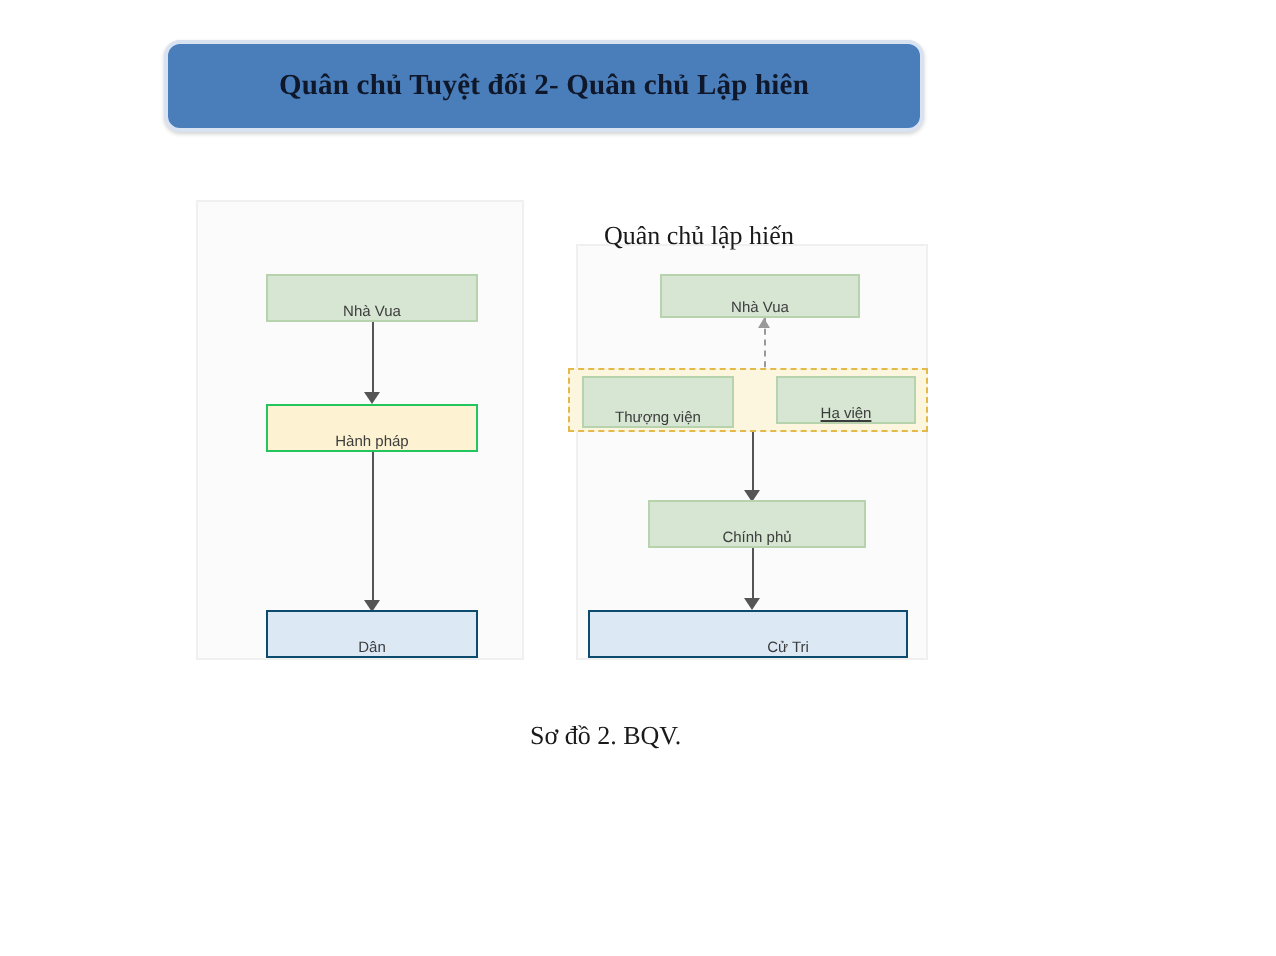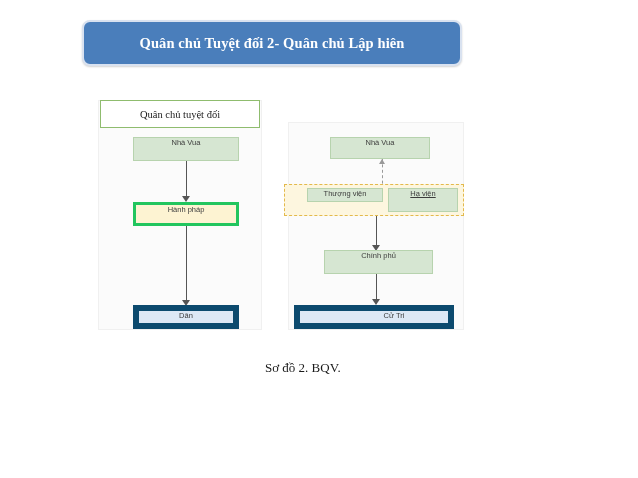--- a/index.html
+++ b/index.html
@@ -31,51 +31,51 @@
     height: 42px;
     background: #4a7ebb;
     border: 2px solid #d9e2f0;
     border-radius: 8px;
     box-shadow: 0 1px 2px rgba(0,0,0,0.18);
     display: flex;
     align-items: center;
     justify-content: center;
   }
   .title-text {
-    color: #ffffff;
+    color: #0f172a;
     font-family: "Liberation Serif", serif;
     font-weight: bold;
     font-size: 14.5px;
     letter-spacing: 0.1px;
     white-space: nowrap;
   }
 
   
   .box {
     position: absolute;
     display: flex;
-    align-items: flex-start;
+    align-items: flex-end;
     justify-content: center;
     font-size: 7.5px;
     font-family: "Liberation Sans", sans-serif;
     color: #3c3c3c;
     text-align: center;
     box-sizing: border-box;
   }
   .box-green {
     background: #d6e6d2;
     border: 1px solid #b7d3ae;
   }
   .box-yellow {
     background: #fdf3d2;
-    border: 3px solid #22c55e;
+    border: 1px solid #22c55e;
   }
   .box-blue {
     background: #dde8f5;
-    border: 6px solid #0c4a6e;
+    border: 1px solid #0c4a6e;
   }
   .box-label-outline {
     position: absolute;
     border: 1px solid #8fbc6e;
     background: #ffffff;
     box-sizing: border-box;
   }
   .label-plain {
     position: absolute;
     font-family: "Liberation Serif", serif;
@@ -133,23 +133,20 @@
 <body>
 
 <div class="slide">
 
   <div class="title-banner">
     <span class="title-text">Quân chủ Tuyệt đối 2- Quân chủ Lập hiên</span>
   </div>
 
   <div class="panel" style="left:98px; top:100px; width:164px; height:230px;"></div>
 
-  <div class="box-label-outline" style="left:100px; top:100px; width:160px; height:28px; display:flex; align-items:center; justify-content:center;">
-    <span class="label-plain" style="position:static; font-size:10.5px;">Quân chủ tuyệt đối</span>
-  </div>
 
   <div class="box box-green" style="left:133px; top:137px; width:106px; height:24px;">
     <span>Nhà Vua</span>
   </div>
 
   <div class="vline" style="left:186px; top:161px; height:38px;"></div>
   <div class="arrow-down" style="left:182px; top:196px;"></div>
 
   <div class="box box-yellow" style="left:133px; top:202px; width:106px; height:24px;">
     <span>Hành pháp</span>
@@ -157,31 +154,32 @@
 
   <div class="vline" style="left:186px; top:226px; height:78px;"></div>
   <div class="arrow-down" style="left:182px; top:300px;"></div>
 
   <div class="box box-blue" style="left:133px; top:305px; width:106px; height:24px;">
     <span>Dân</span>
   </div>
 
   <div class="panel" style="left:288px; top:122px; width:176px; height:208px;"></div>
 
+  <div class="label-plain" style="left:302px; top:110px; font-size:13px;">Quân chủ lập hiến</div>
 
   <div class="box box-green" style="left:330px; top:137px; width:100px; height:22px;">
     <span>Nhà Vua</span>
   </div>
 
   <div class="vline-dash" style="left:382px; top:159px; height:30px;"></div>
   <div class="arrow-up-dash" style="left:379px; top:159px;"></div>
 
   <div class="dashed-panel" style="left:284px; top:184px; width:180px; height:32px;"></div>
 
-  <div class="box box-green" style="left:307px; top:188px; width:76px; height:14px;">
+  <div class="box box-green" style="left:291px; top:188px; width:76px; height:26px;">
     <span>Thượng viện</span>
   </div>
 
   <div class="box box-green" style="left:388px; top:188px; width:70px; height:24px;text-decoration:underline;">
     <span>Hạ viện</span>
   </div>
 
   <div class="vline" style="left:376px; top:216px; height:32px;"></div>
   <div class="arrow-down" style="left:372px; top:245px;"></div>
 

